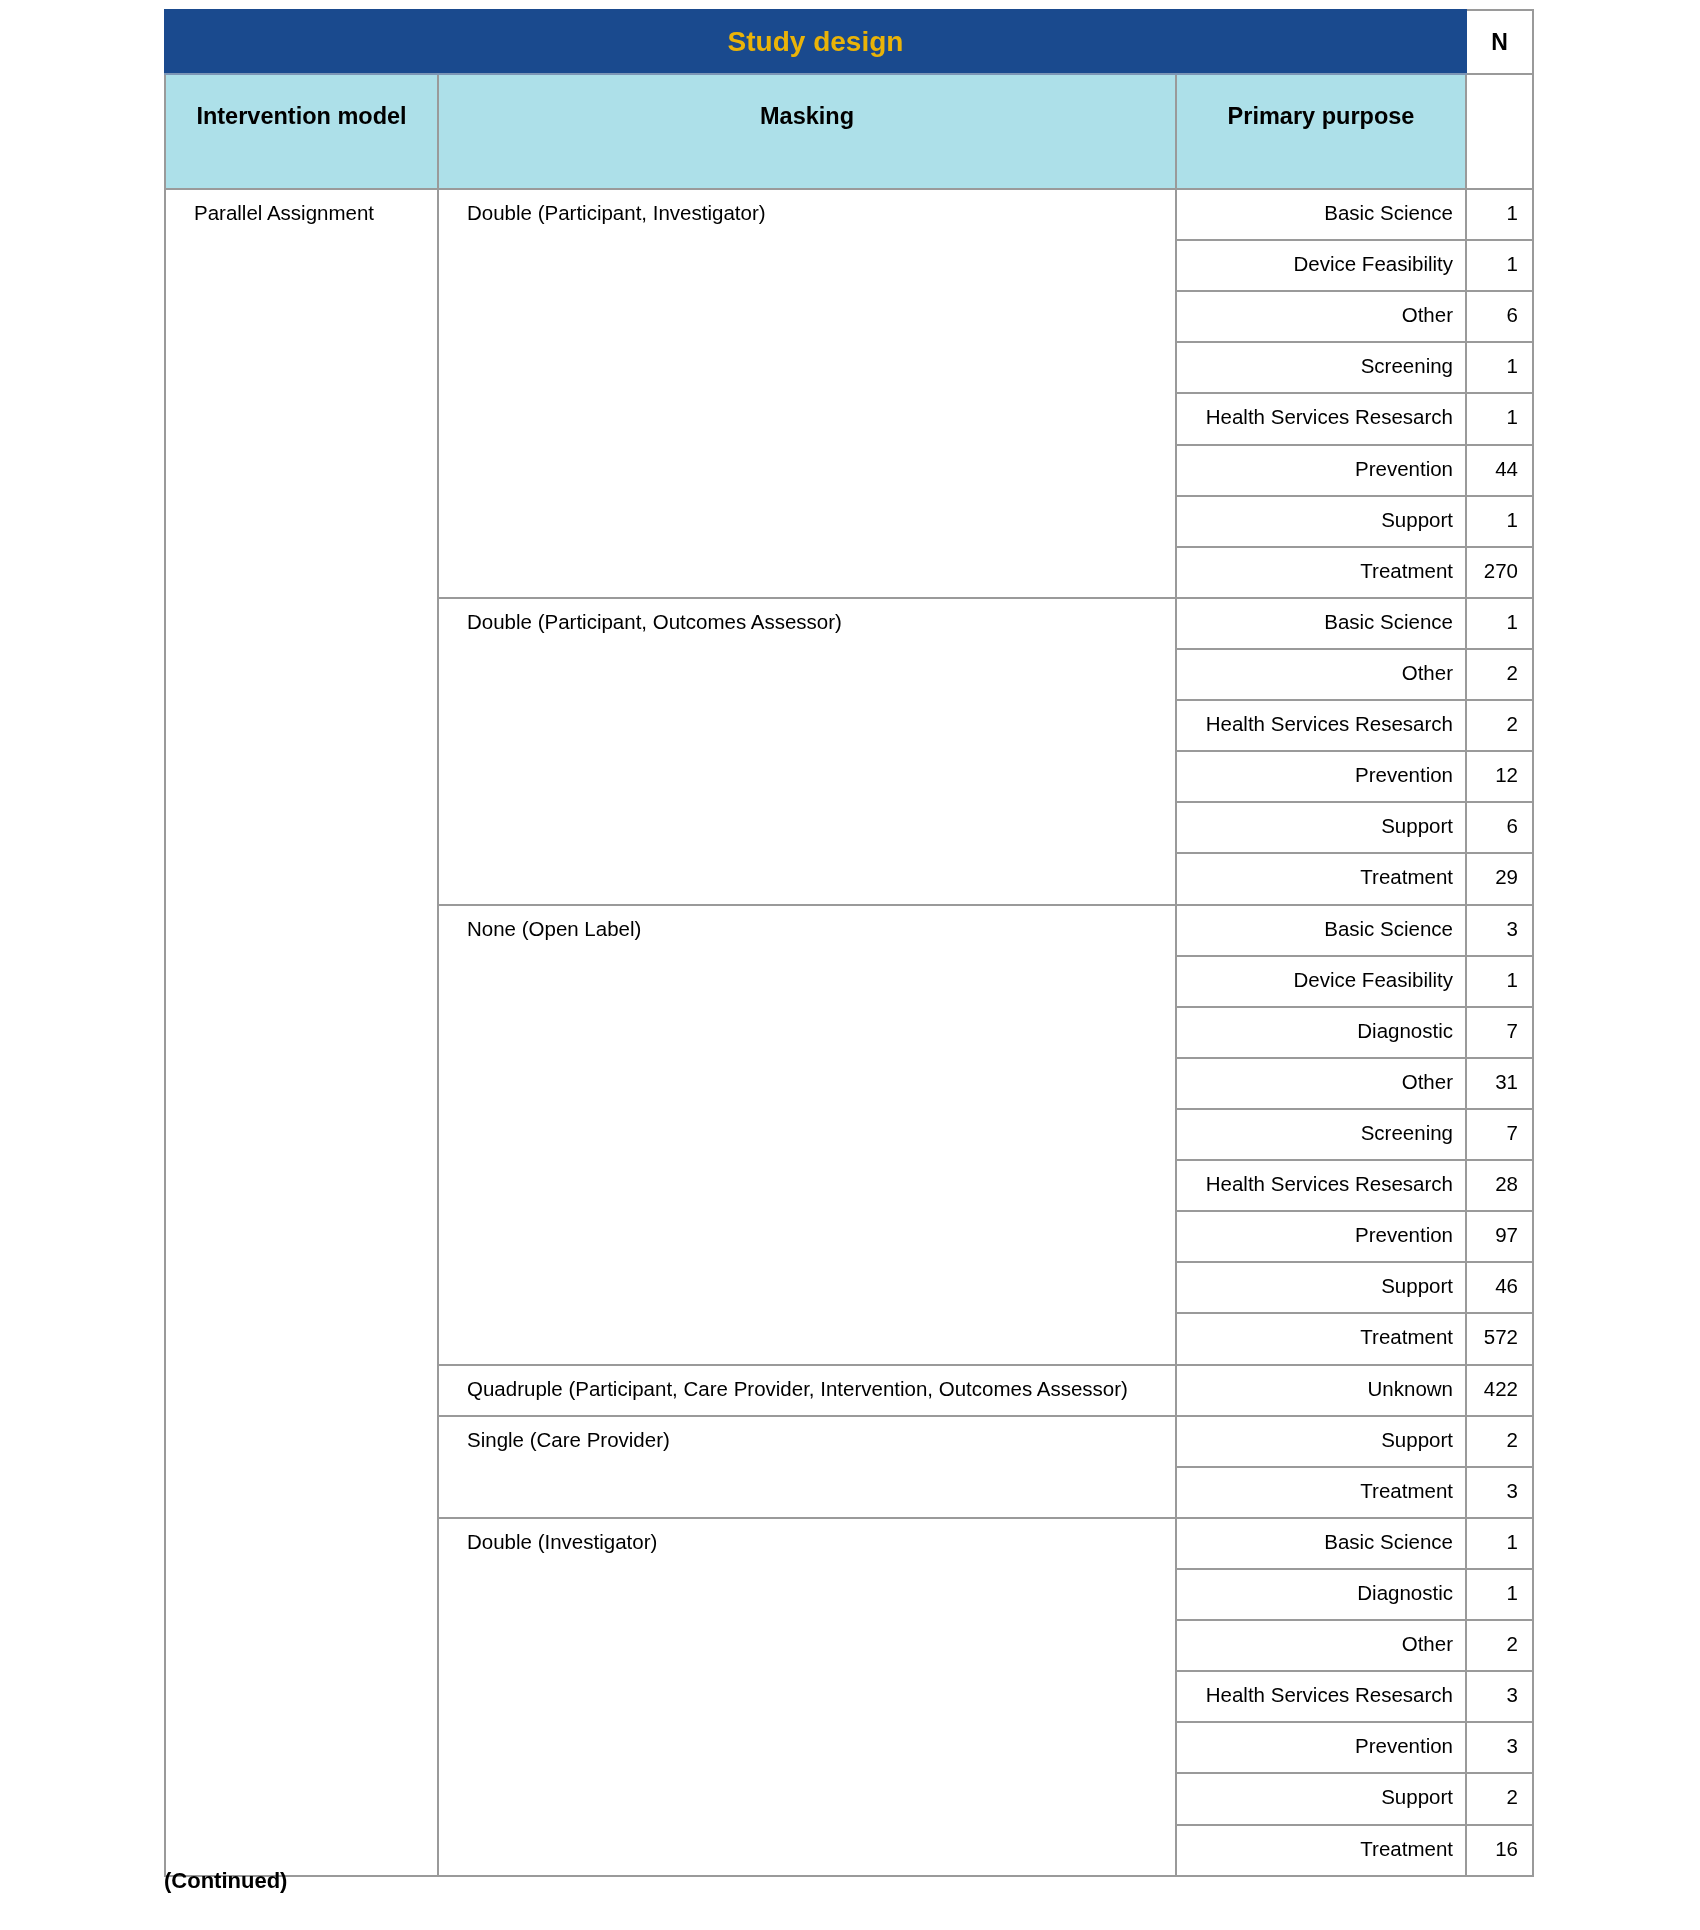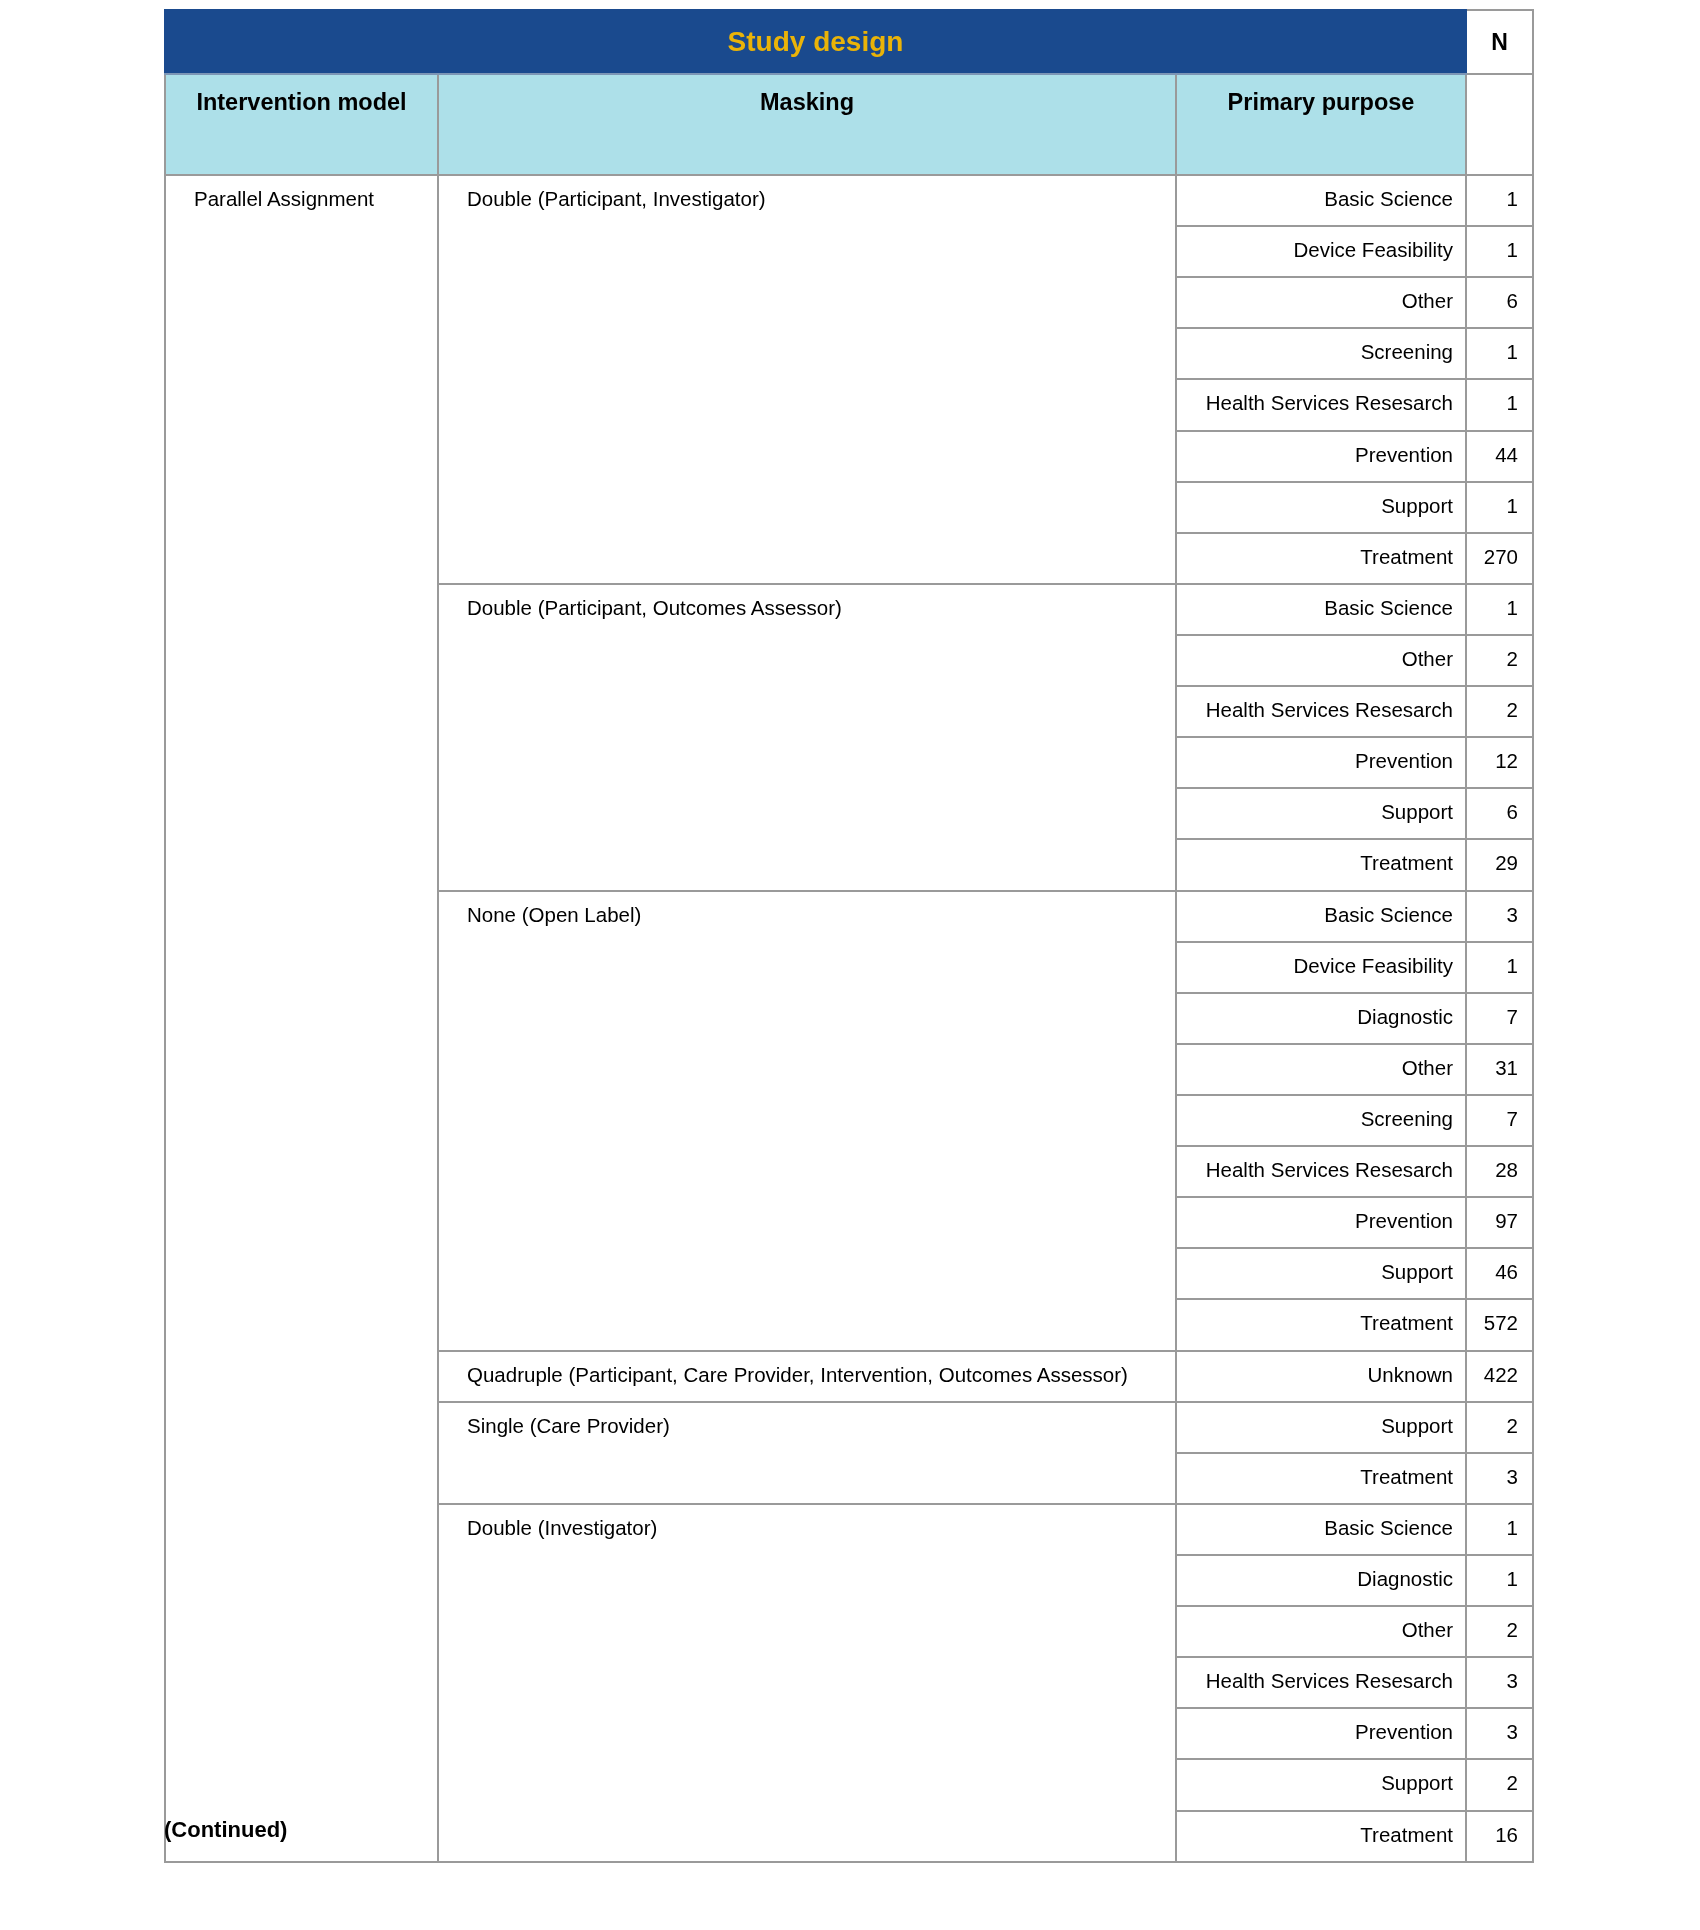--- a/index.html
+++ b/index.html
@@ -69,21 +69,21 @@
     line-height: 62px;
     vertical-align: middle;
   }
 
   
   .subhead {
     background: #ade0e9;
     font-weight: bold;
     font-size: 23.5px;
     height: 86px;
-    padding: 13px 14px 0 14px;
+    padding: 27px 14px 0 14px;
     line-height: 1.22;
     vertical-align: top;
   }
   .subhead.blank {
     background: #ffffff;
   }
 
   
   td.txt {
     padding: 11px 12px 0 14px;
@@ -101,21 +101,21 @@
   td.spanner {
     padding: 11px 0 0 28px;
     font-size: 20.5px;
     line-height: 1.2;
     white-space: nowrap;
   }
 
   .continued {
     position: absolute;
     left: 164px;
-    top: 1817px;
+    top: 1868px;
     font-size: 22px;
     font-weight: bold;
     font-family: "Liberation Sans", sans-serif;
     color: #000000;
   }
 </style>
 </head>
 <body>
 
 <div class="page">

